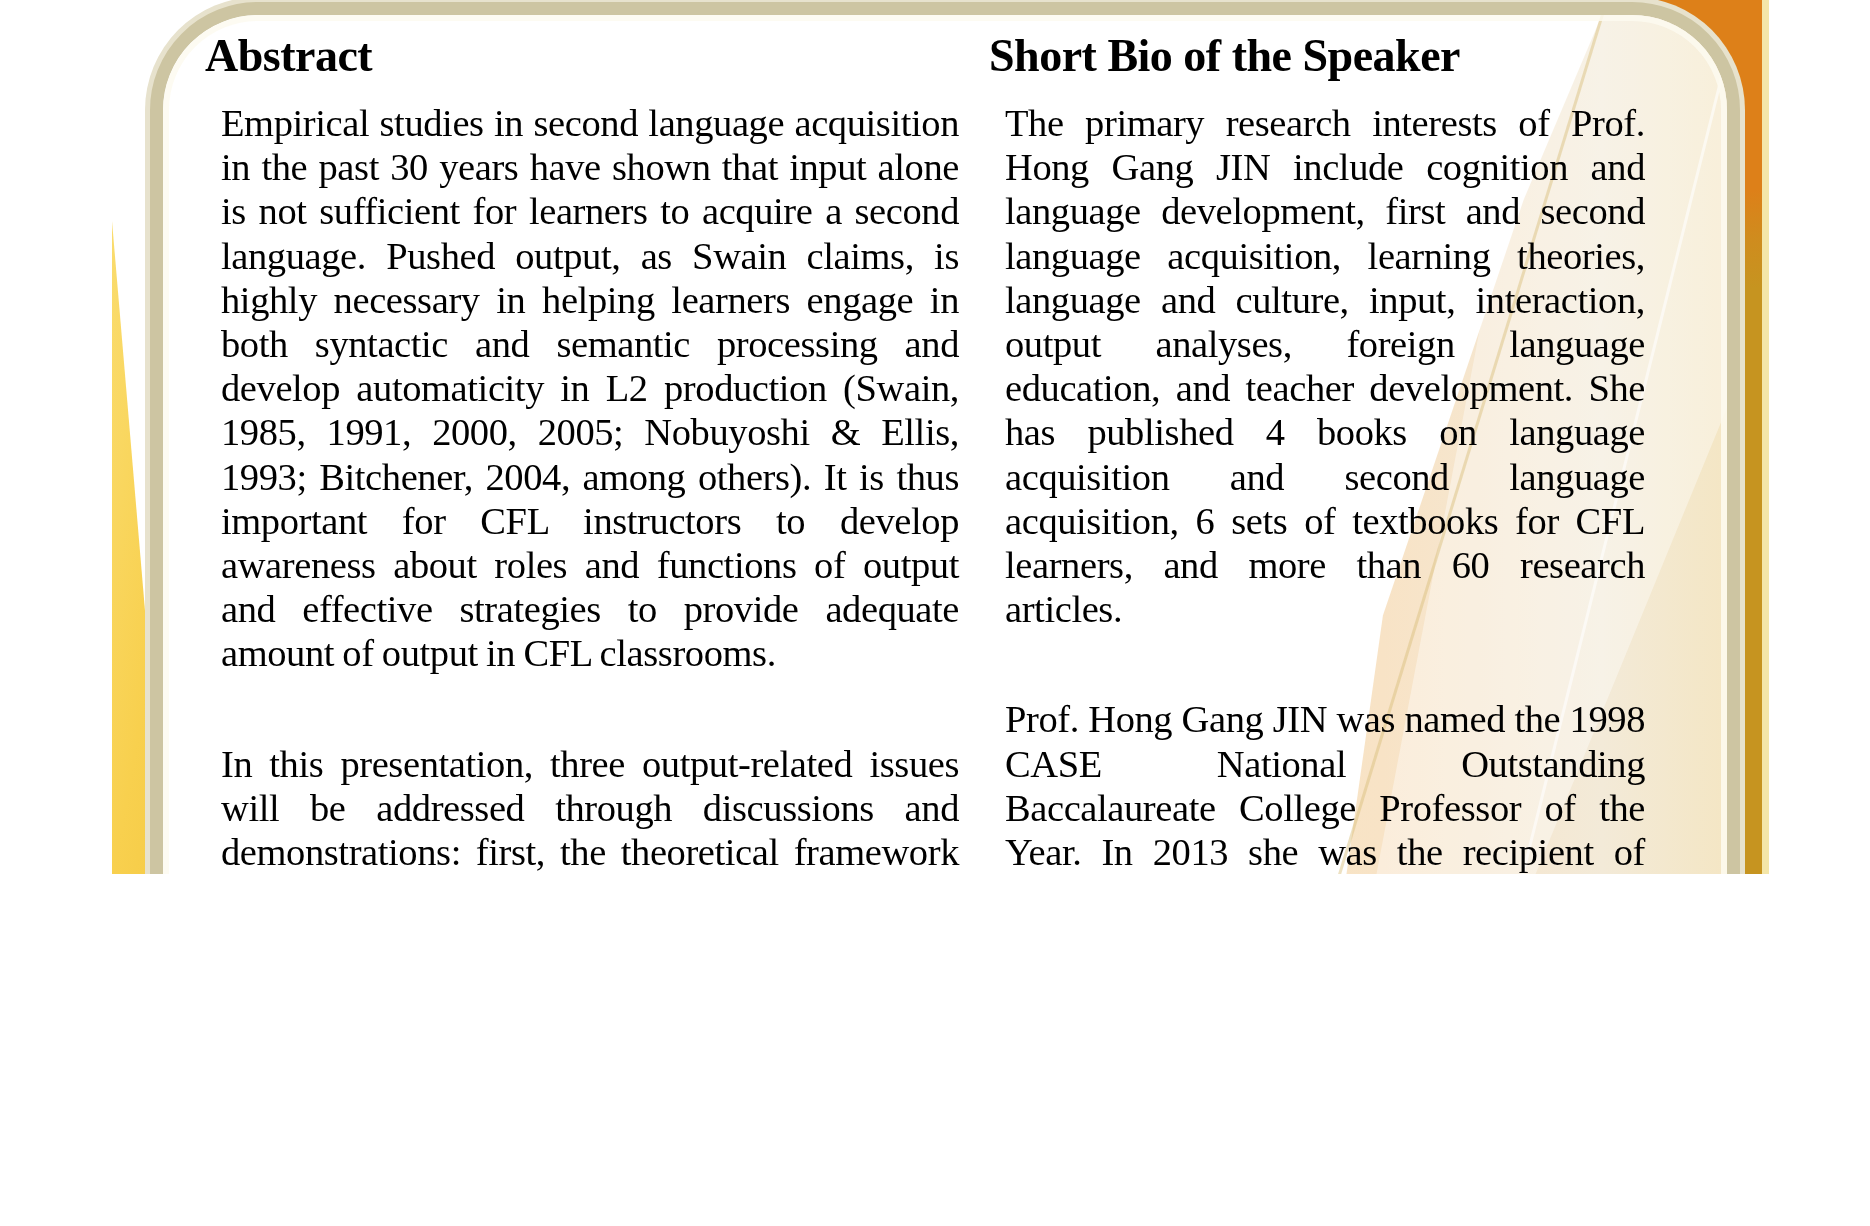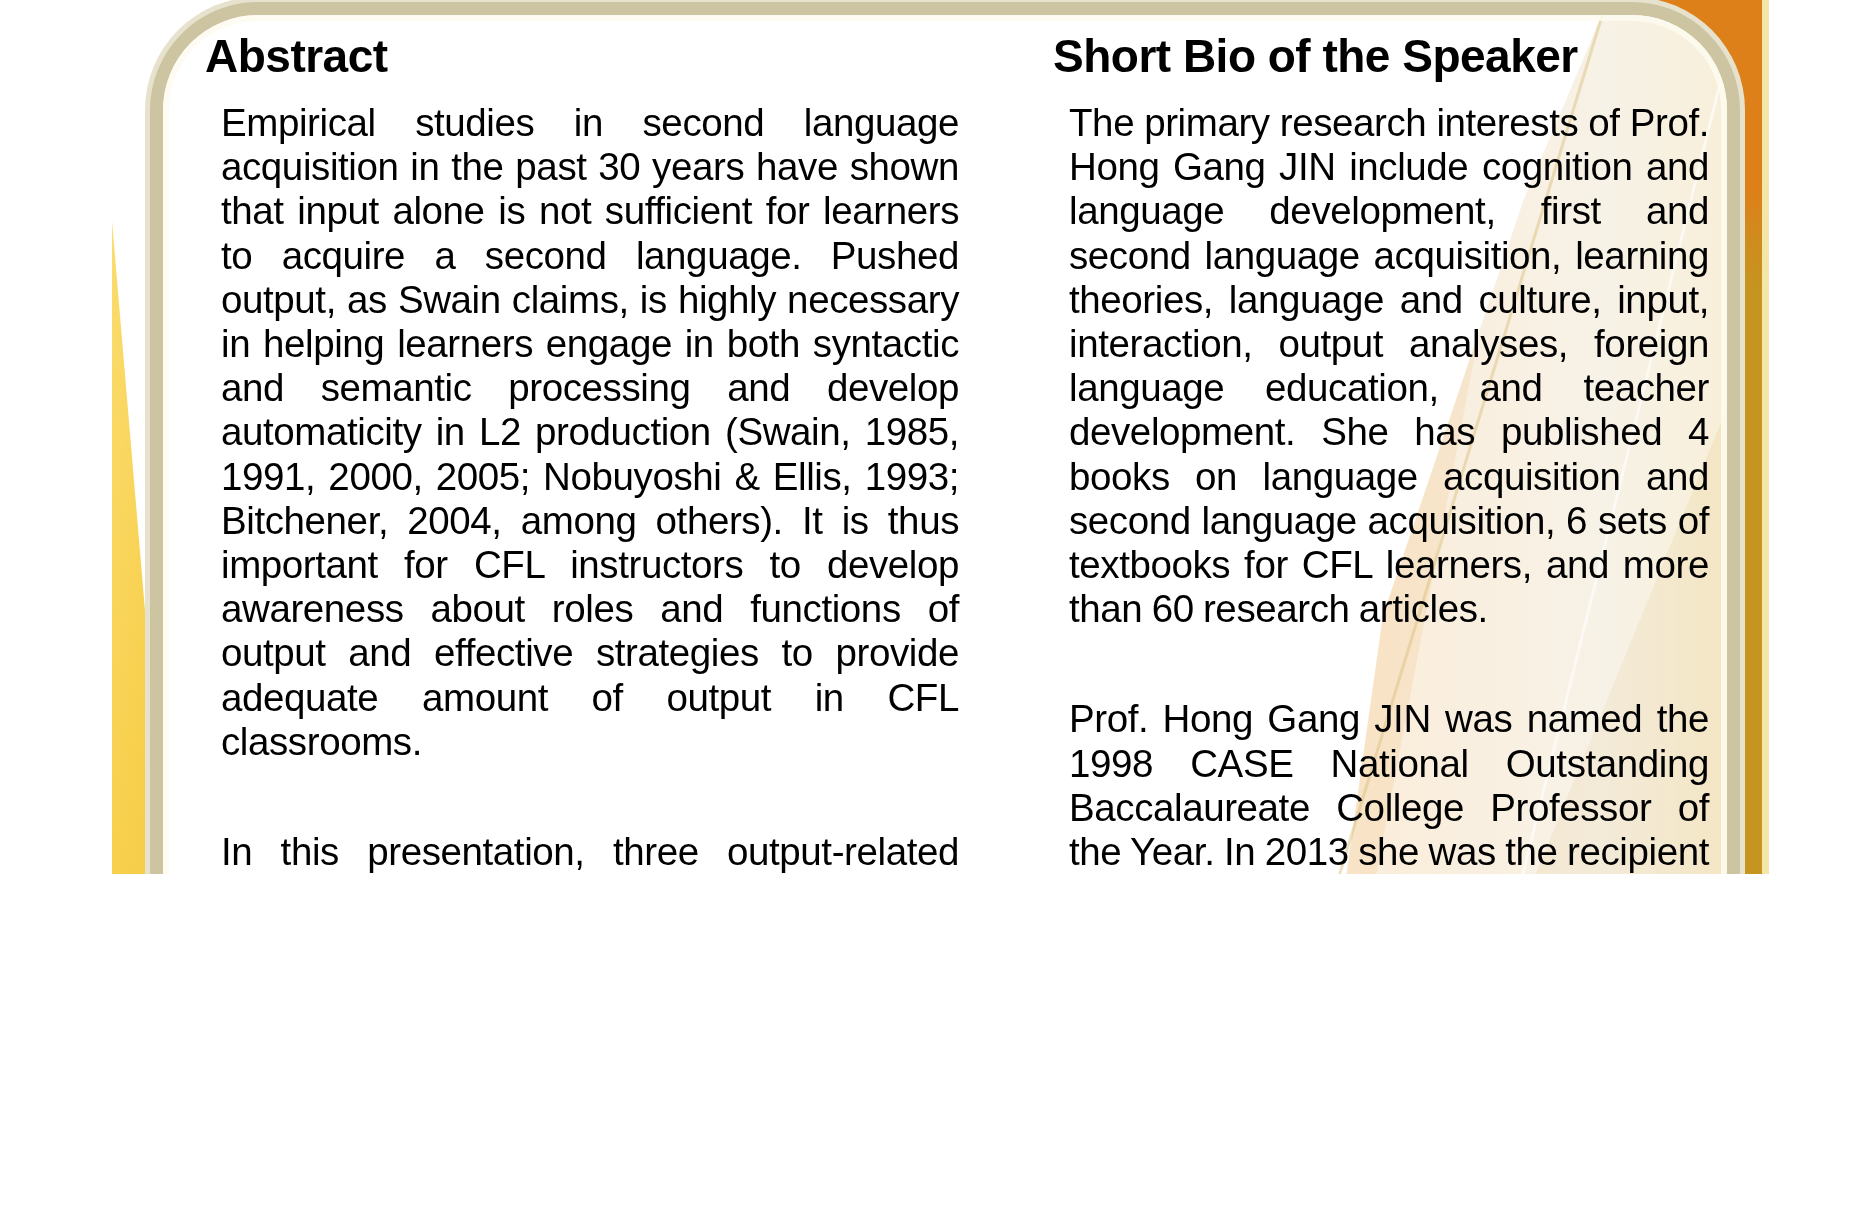--- a/index.html
+++ b/index.html
@@ -1,19 +1,19 @@
 <!DOCTYPE html>
 <html style="--background: #ffffff; --text: #000000; --accent_orange: #dd8019; --accent_gold: #c69420; --wedge_yellow: #f8d04e; --pale_line: #f4e6a8; --panel_border: #cdc5a2; --panel_halo: #e7e2cd; --cream_soft: #f8efd2; --cream_deep: #f8e3c6; --strip_gold_light: #d9b73f; --strip_gold_dark: #c28f22; --understrip_tan: #dcd4b2;"><head>
 <meta charset="utf-8">
 <style>
   html,body{margin:0;padding:0;background:#fff;}
   .stage{
     position:relative;width:1870px;height:874px;overflow:hidden;
     background:var(--background,#ffffff);
-    font-family:Liberation Sans, sans-serif;
+    font-family:Liberation Serif, serif;
   }
   
   .orange-band{
     position:absolute;left:1620px;top:0;width:142px;height:1210px;z-index:1;
     background:linear-gradient(172deg,
       var(--accent_orange,#dd8019) 0%, var(--accent_orange,#dd8019) 17%,
       #cf8c1e 21%,
       var(--accent_gold,#c69420) 25%, var(--accent_gold,#c69420) 100%);
   }
   .pale-line{
@@ -64,21 +64,21 @@
   }
   .crease-1{left:79%;background:rgba(214,188,120,0.45);transform:rotate(17deg);}
   .crease-2{left:90%;background:rgba(255,255,255,0.6);transform:rotate(14deg);}
   .inner-ring{
     position:absolute;inset:0;z-index:3;pointer-events:none;
     border:6px solid rgba(253,250,240,0.85);border-radius:95px;
   }
   
   .col{position:absolute;z-index:4;color:var(--text,#000000);}
   .col-left{left:42px;top:12px;width:770px;}
-  .col-right{left:890px;top:12px;width:672px;}
+  .col-right{left:826px;top:12px;width:672px;}
   .heading{
     font-size:46px;line-height:58px;font-weight:bold;margin:0 0 6px 0;
     letter-spacing:-0.5px;
   }
   .body-par{
     font-size:38.5px;line-height:44.2px;margin:16px;text-align:justify;
     text-align-last:left;letter-spacing:-0.4px;word-spacing:-1px;
   }
   .body-par + .body-par{margin-top:66px;}
 </style>

